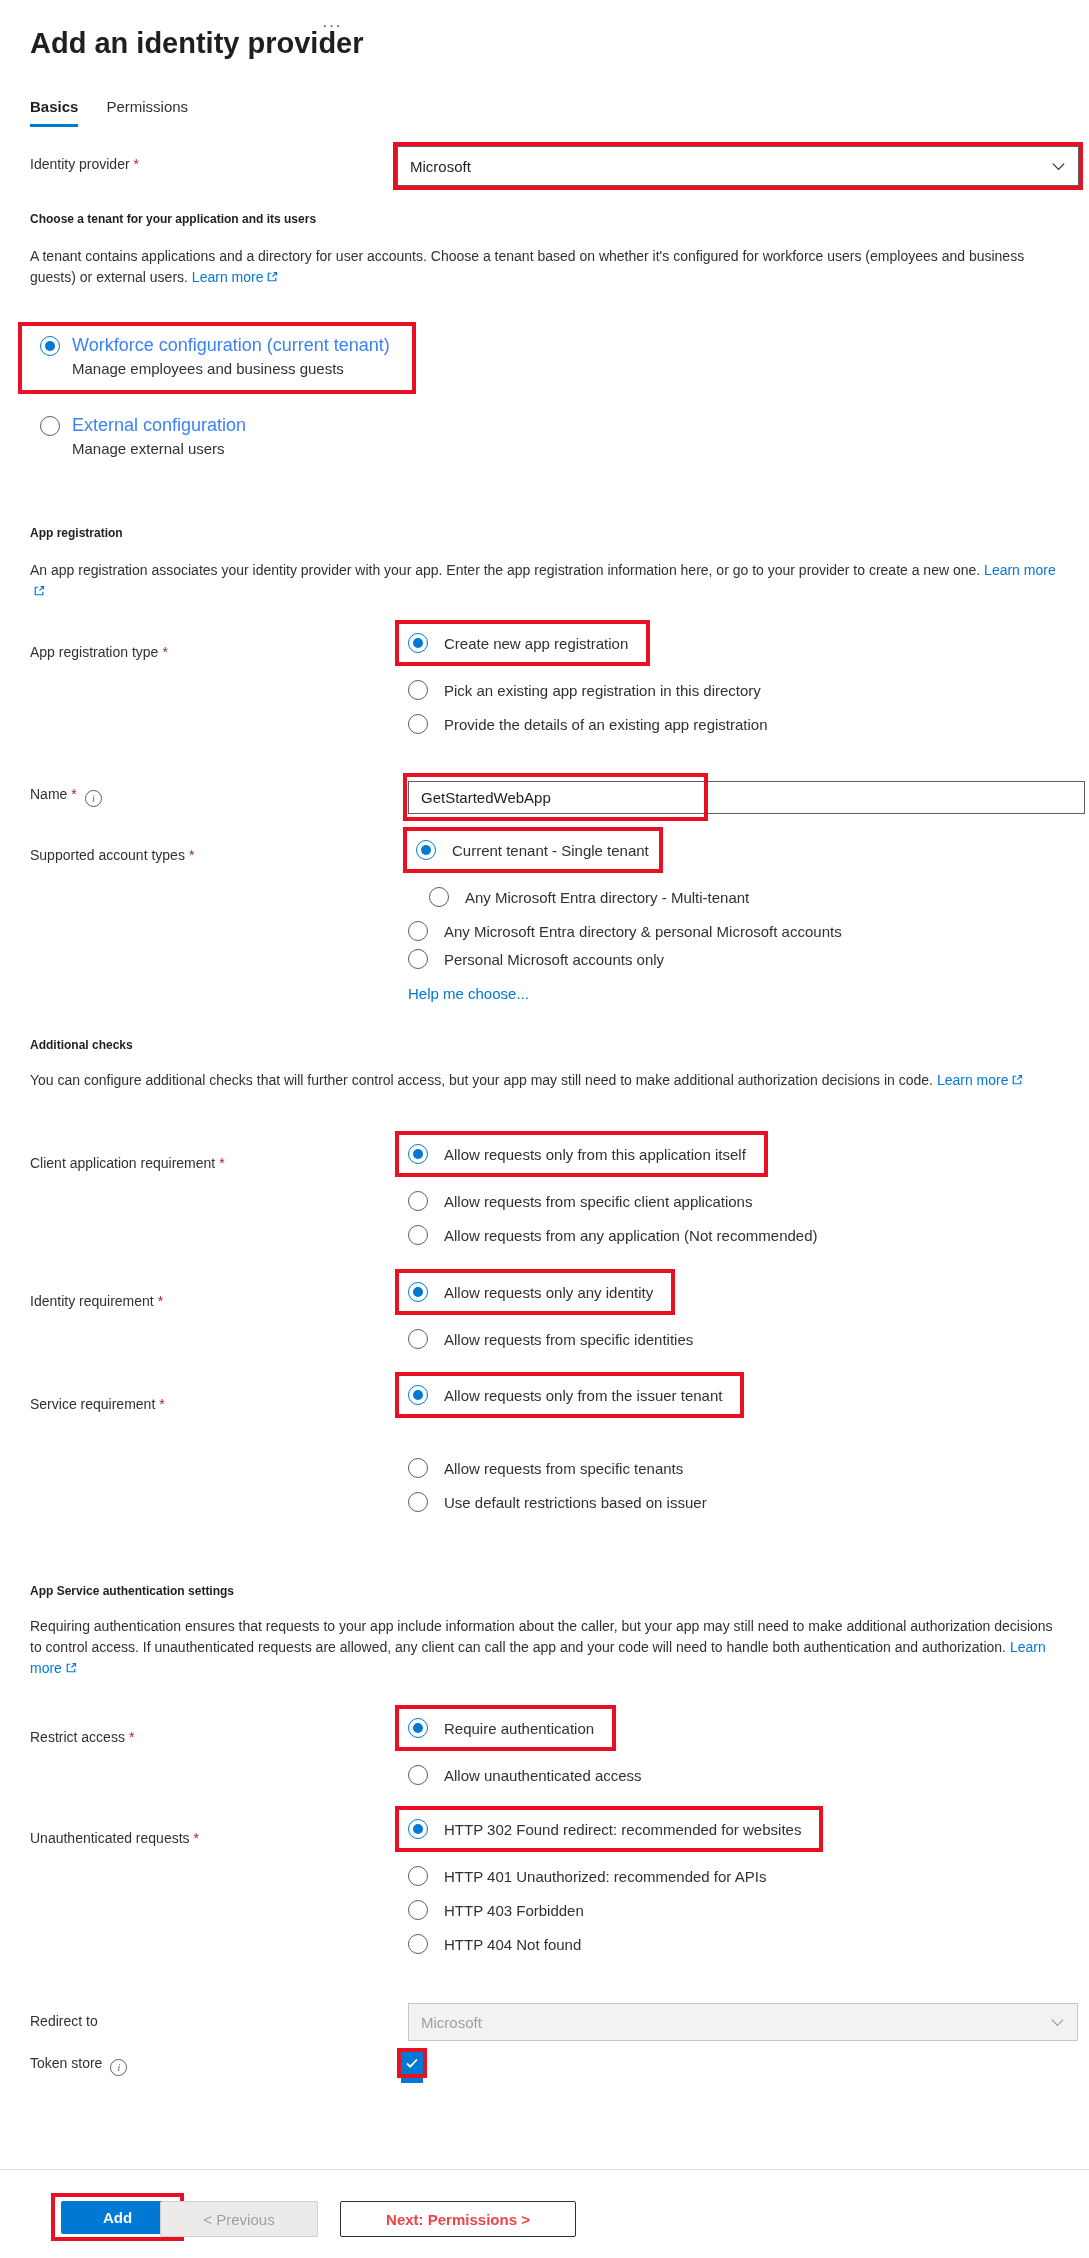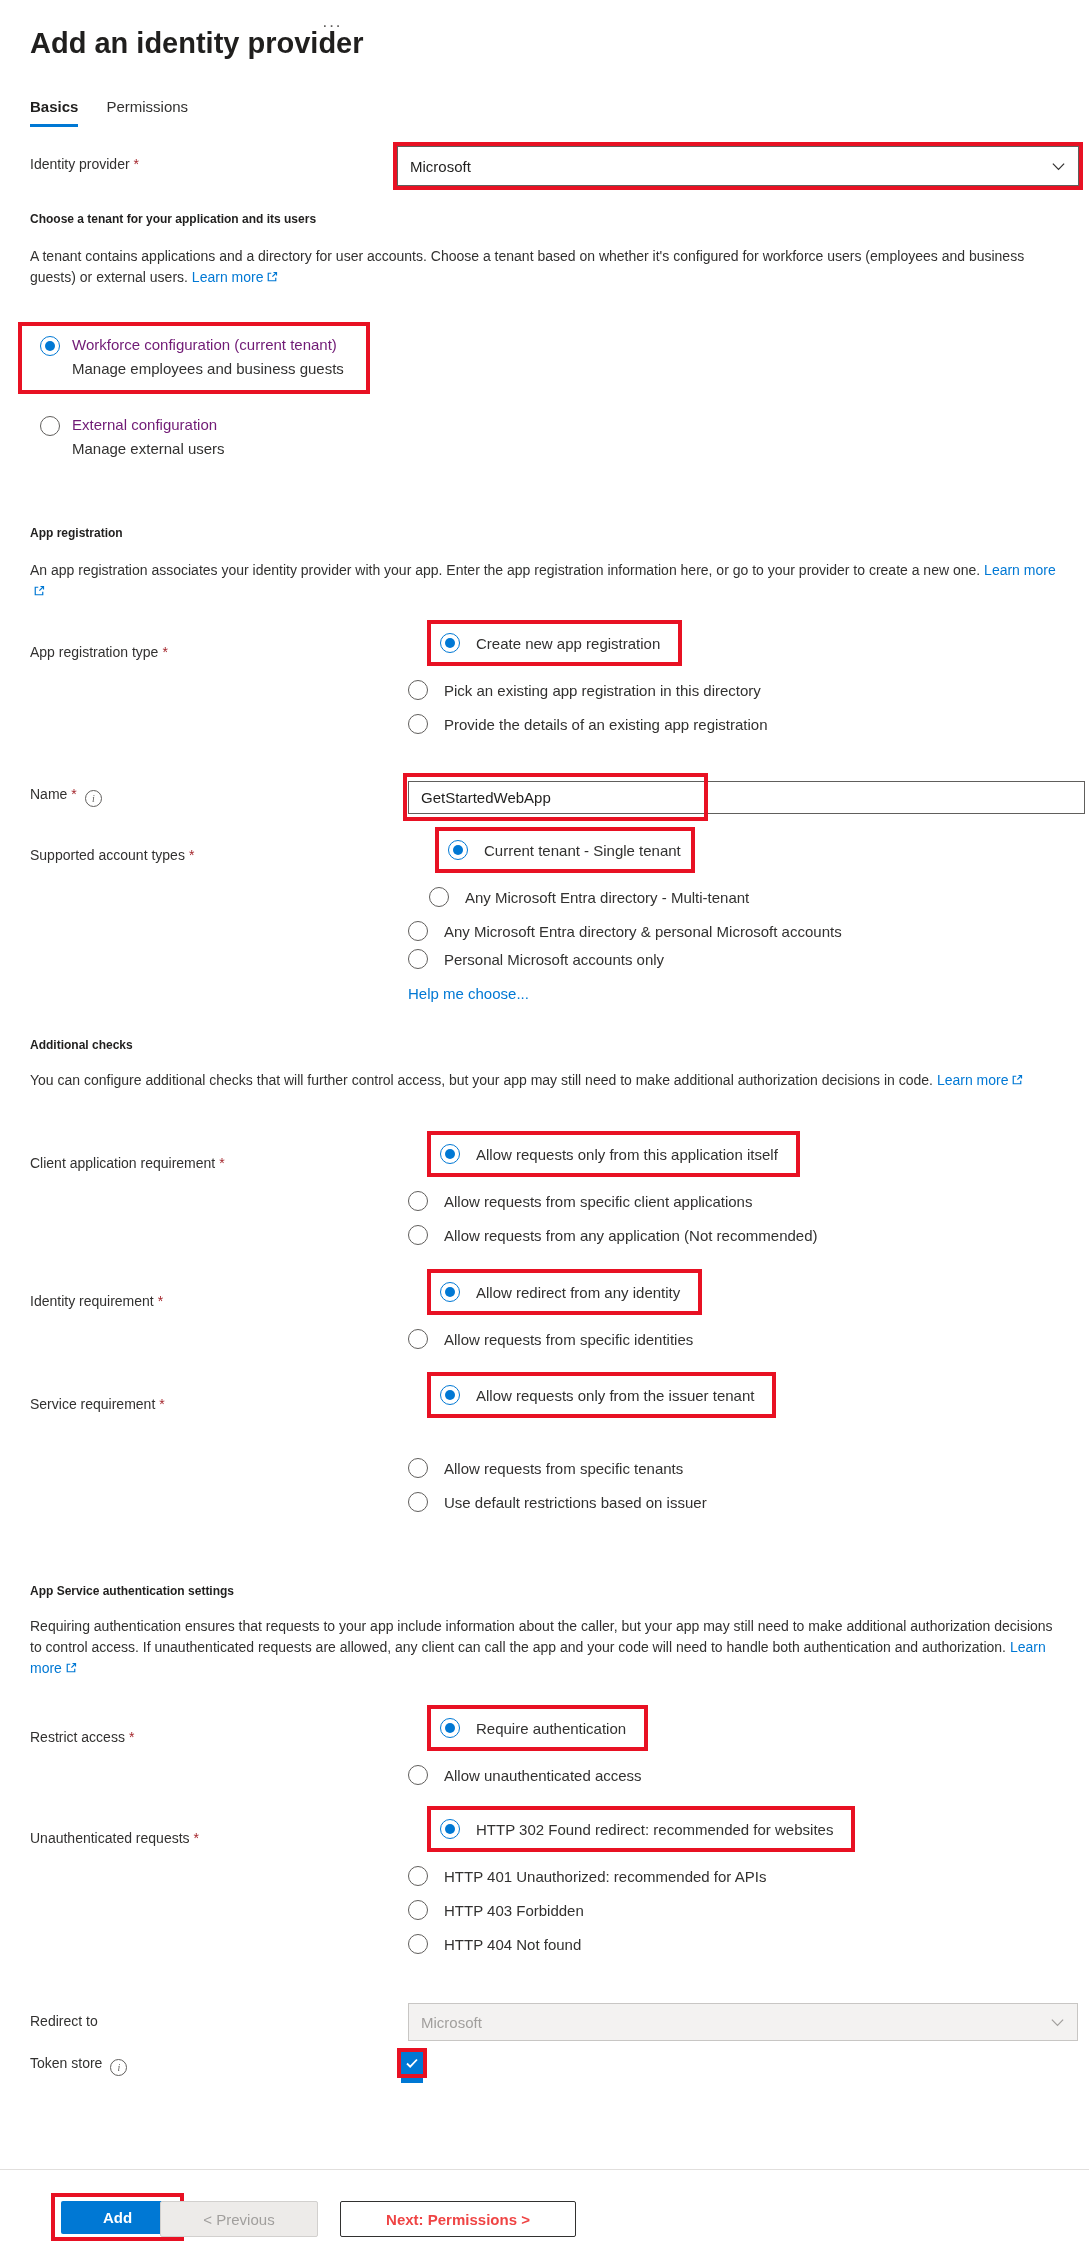--- a/index.html
+++ b/index.html
@@ -26,26 +26,26 @@
 
   .row-label{position:absolute;left:30px;}
 
   
   .radio{flex:0 0 auto;width:20px;height:20px;border-radius:50%;border:1.5px solid #605e5c;background:#fff;box-sizing:border-box;position:relative;}
   .radio.on{border-color:#0078d4;}
   .radio.on::after{content:"";position:absolute;left:3.5px;top:3.5px;width:10px;height:10px;border-radius:50%;background:#0078d4;}
   .opt{display:flex;align-items:center;gap:16px;margin:14px 0 0 13px;cursor:pointer;}
   .opt-label{font-size:15px;color:#323130;white-space:nowrap;}
   .opts{position:absolute;left:395px;top:0;}
-  .hlbox{display:inline-flex;align-items:center;gap:16px;padding:9px 18px 9px 9px;border:4px solid #e81123;cursor:pointer;margin-left:32px;}
+  .hlbox{display:inline-flex;align-items:center;gap:16px;padding:9px 18px 9px 9px;border:4px solid #e81123;cursor:pointer;}
 
   
   .bigopt{display:flex;gap:12px;cursor:pointer;}
   .bigopt .radio{margin-top:3px;}
-  .bigopt .l1{font-size:15px;color:#701a75;line-height:24px;white-space:nowrap;}
+  .bigopt .l1{font-size:18px;color:#3b82f6;line-height:24px;white-space:nowrap;}
   .bigopt .l2{font-size:15px;color:#323130;line-height:24px;white-space:nowrap;}
 
   
   .dd-hl{position:absolute;left:393px;top:0;width:690px;height:48px;border:4px solid #e81123;box-sizing:border-box;}
   .dd{width:100%;height:100%;background:#fff;border:1px solid #605e5c;box-sizing:border-box;display:flex;align-items:center;justify-content:space-between;padding:0 12px;cursor:pointer;}
   .dd-text{font-size:15px;color:#201f1e;}
   .txt-input{position:absolute;left:408px;top:8px;width:677px;height:33px;box-sizing:border-box;border:1px solid #605e5c;padding:0 12px;font-size:15px;color:#201f1e;font-family:inherit;background:#fff;}
   .name-hl{position:absolute;left:403px;top:0;width:305px;height:48px;border:4px solid #e81123;box-sizing:border-box;pointer-events:none;}
   .dd-disabled{position:absolute;left:408px;top:0;width:670px;height:38px;background:#f3f2f1;border:1px solid #c8c6c4;box-sizing:border-box;display:flex;align-items:center;justify-content:space-between;padding:0 12px;}
   .dd-disabled .dd-text{color:#a19f9d;}
@@ -212,21 +212,21 @@
         <span class="opt-label">Allow requests from any application (Not recommended)</span>
       </div>
     </div>
   </div>
 
   <div class="abs" style="top:1269px;">
     <div class="row-label lbl" style="top:24px;"><span>Identity requirement</span><span class="req">*</span></div>
     <div class="opts">
       <div class="hlbox">
         <span class="radio on"></span>
-        <span class="opt-label">Allow redirect from any identity</span>
+        <span class="opt-label">Allow requests only any identity</span>
       </div>
       <div class="opt">
         <span class="radio"></span>
         <span class="opt-label">Allow requests from specific identities</span>
       </div>
     </div>
   </div>
 
   <div class="abs" style="top:1372px;">
     <div class="row-label lbl" style="top:24px;"><span>Service requirement</span><span class="req">*</span></div>

